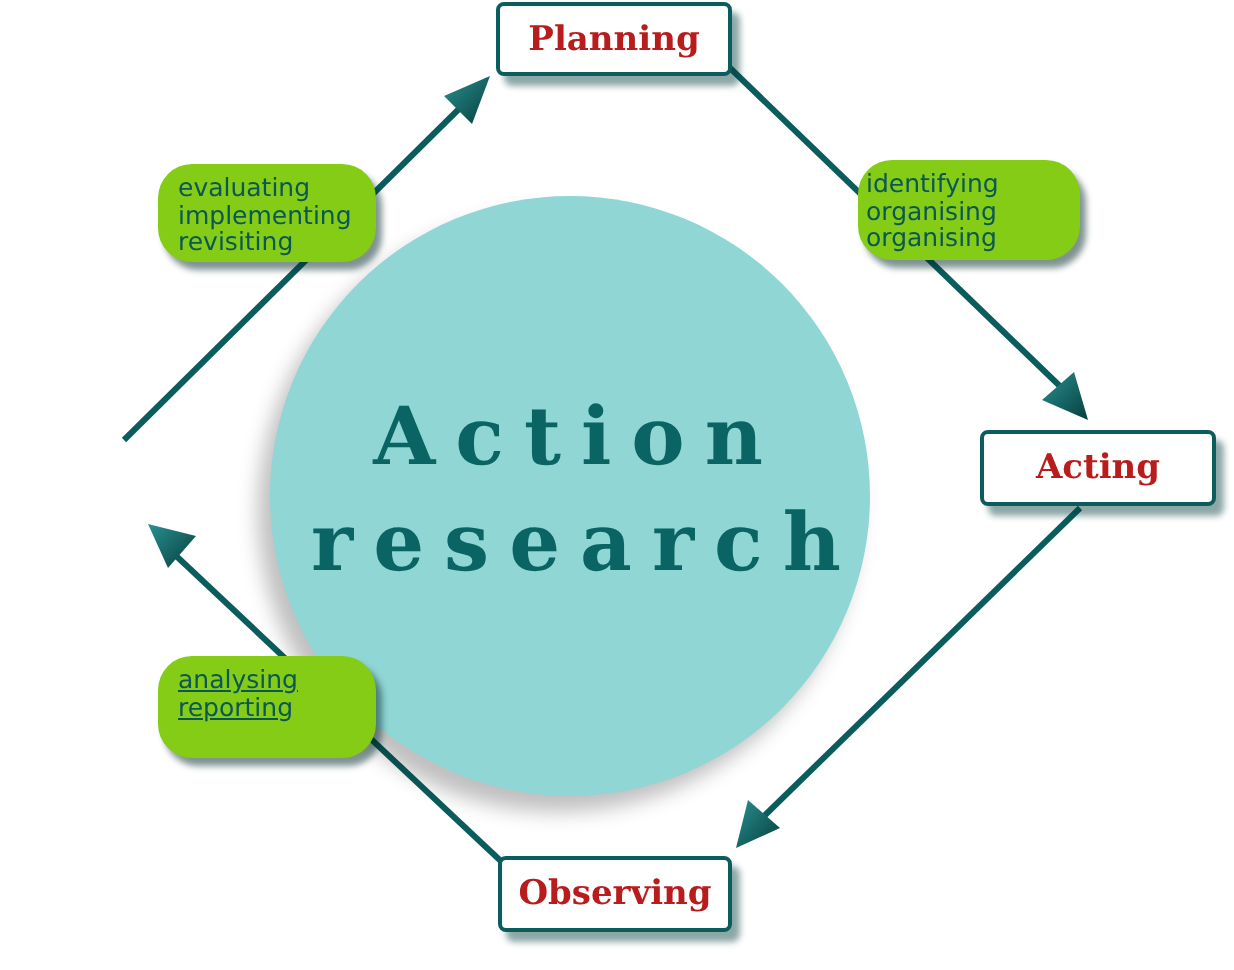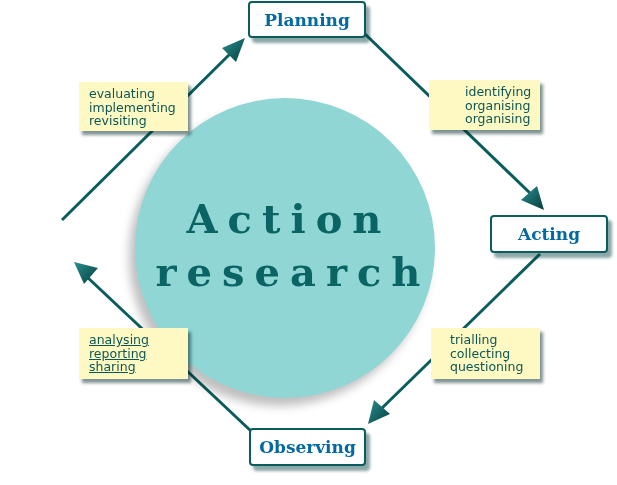--- a/index.html
+++ b/index.html
@@ -13,30 +13,31 @@
   }
   .center-title {
     position: absolute; left: 135px; top: 98px; width: 300px; height: 300px;
     display: flex; flex-direction: column; align-items: center; justify-content: center;
     color: #0b6464; font-family: "DejaVu Serif", serif; font-weight: bold;
   }
   .center-title .l1 { font-size: 40px; letter-spacing: 10px; margin-left: 8px; margin-top: -6px; }
   .center-title .l2 { font-size: 40px; letter-spacing: 10px; margin-left: 16px; margin-top: 6px; }
   .stage {
     position: absolute; background: #ffffff; border: 2px solid #0b5c5c; border-radius: 4px;
-    color: #0369a1; font-family: "DejaVu Serif", serif; font-weight: bold; font-size: 17px;
+    color: #b91c1c; font-family: "DejaVu Serif", serif; font-weight: bold; font-size: 17px;
     display: flex; align-items: center; justify-content: center;
     box-shadow: 4px 5px 3px rgba(0,60,60,0.45);
     box-sizing: border-box;
   }
   .sub {
-    position: absolute; background: #fef9c3; color: #0b5656;
+    position: absolute; background: #84cc16; color: #0b5656;
     font-family: "DejaVu Sans", sans-serif; font-size: 12.5px; line-height: 13.5px;
     padding: 5px 8px 4px 10px; box-sizing: border-box;
     box-shadow: 3px 4px 3px rgba(0,40,40,0.5);
+    border-radius: 17px;
   }
 </style>
 </head>
 <body>
 
 <div class="canvas">
 
   <svg class="lines" width="617" height="485" viewBox="0 0 617 485">
     <defs>
       <linearGradient id="ah" x1="0" y1="0" x2="1" y2="1">
@@ -75,31 +76,25 @@
   <div class="stage" style="left:248px; top:1px; width:118px; height:37px;">Planning</div>
   <div class="stage" style="left:490px; top:215px; width:118px; height:38px;">Acting</div>
   <div class="stage" style="left:249px; top:428px; width:117px; height:38px;">Observing</div>
 
   <div class="sub" style="left:79px; top:82px; width:109px; height:49px;">
     <div>evaluating</div>
     <div>implementing</div>
     <div>revisiting</div>
   </div>
 
-  <div class="sub" style="left:429px; top:80px; width:111px; height:50px; padding-left:36px;">
+  <div class="sub" style="left:429px; top:80px; width:111px; height:50px; padding-left:4px;">
     <div>identifying</div>
     <div>organising</div>
     <div>organising</div>
   </div>
 
   <div class="sub" style="left:79px; top:328px; width:109px; height:51px;text-decoration:underline;">
     <div>analysing</div>
     <div>reporting</div>
-    <div>sharing</div>
   </div>
 
-  <div class="sub" style="left:431px; top:328px; width:109px; height:51px; padding-left:19px;">
-    <div>trialling</div>
-    <div>collecting</div>
-    <div>questioning</div>
-  </div>
 
 </div>
 
 </body></html>

